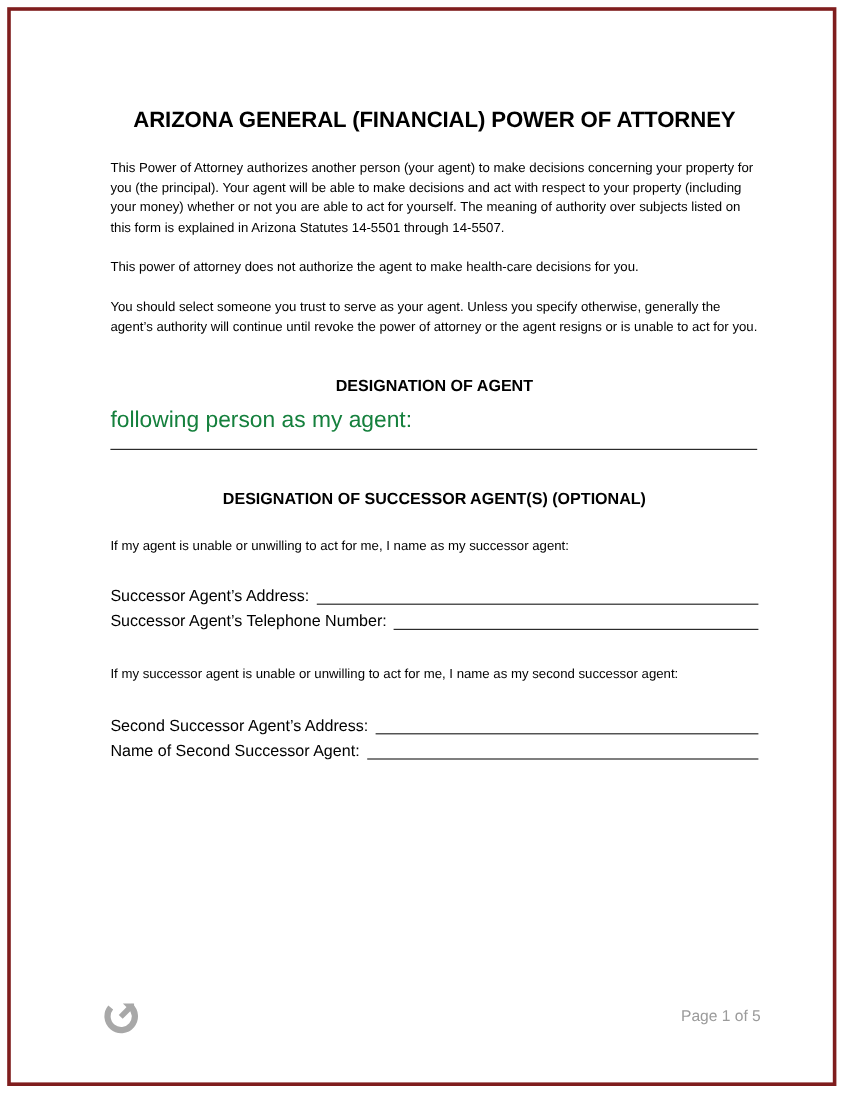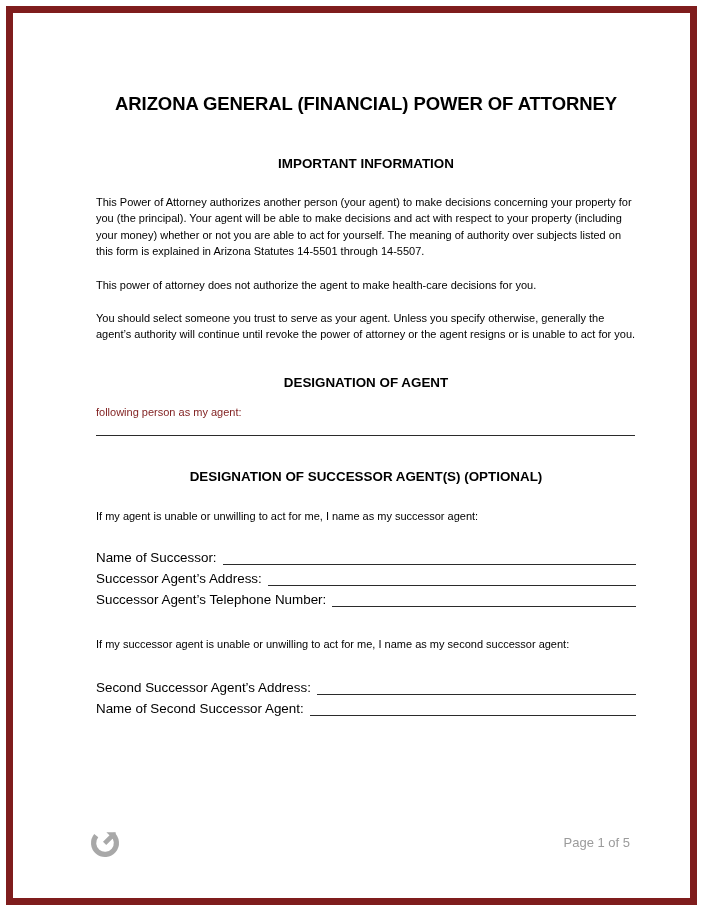--- a/index.html
+++ b/index.html
@@ -14,21 +14,21 @@
     -webkit-font-smoothing: antialiased;
   }
 
   .page {
     position: absolute;
     left: 6px;
     top: 6px;
     width: 691px;
     height: 899px;
     background: #ffffff;
-    border: 7px solid #7f1d1d;
+    border: 3px solid #7f1d1d;
     box-sizing: border-box;
     overflow: hidden;
   }
 
   .content {
     position: absolute;
     left: 83px;
     top: 0;
     width: 540px;
   }
@@ -85,22 +85,22 @@
   .i-line .rule-inline {
     display: inline-block;
     width: 447px;
     border-bottom: 1.6px solid #2b2b2b;
     vertical-align: 2px;
     margin: 0 4px 0 3px;
   }
 
   .follow-line {
     padding-top: 13px;
-    font-size: 11px;
-    color: #7f1d1d;
+    font-size: 19px;
+    color: #15803d;
     line-height: 16.6px;
   }
 
   .full-rule {
     margin-top: 14px;
     width: 539px;
     border-bottom: 1.6px solid #2b2b2b;
     height: 0;
   }
 
@@ -151,44 +151,39 @@
   }
 </style>
 </head>
 <body>
 
 <div class="page">
   <div class="content">
 
     <h1 class="doc-title">ARIZONA GENERAL (FINANCIAL) POWER OF ATTORNEY</h1>
 
-    <h2 class="section-heading h-important">IMPORTANT INFORMATION</h2>
 
     <p class="body-text p-intro wide">This Power of Attorney authorizes another person (your agent) to make decisions concerning your property for you (the principal). Your agent will be able to make decisions and act with respect to your property (including your money) whether or not you are able to act for yourself. The meaning of authority over subjects listed on this form is explained in Arizona Statutes 14-5501 through 14-5507.</p>
 
     <p class="body-text p-health wide">This power of attorney does not authorize the agent to make health-care decisions for you.</p>
 
     <p class="body-text p-trust wide">You should select someone you trust to serve as your agent. Unless you specify otherwise, generally the agent’s authority will continue until revoke the power of attorney or the agent resigns or is unable to act for you.</p>
 
     <h2 class="section-heading h-agent">DESIGNATION OF AGENT</h2>
 
 
     <div class="follow-line">following person as my agent:</div>
 
     <div class="full-rule"></div>
 
     <h2 class="section-heading h-successor">DESIGNATION OF SUCCESSOR AGENT(S) (OPTIONAL)</h2>
 
     <p class="body-text p-succ1">If my agent is unable or unwilling to act for me, I name as my successor agent:</p>
 
     <div class="field-block">
-      <div class="field-row">
-        <span class="label">Name of Successor:</span>
-        <span class="fill"></span>
-      </div>
       <div class="field-row">
         <span class="label">Successor Agent’s Address:</span>
         <span class="fill"></span>
       </div>
       <div class="field-row">
         <span class="label">Successor Agent’s Telephone Number:</span>
         <span class="fill"></span>
       </div>
     </div>
 

